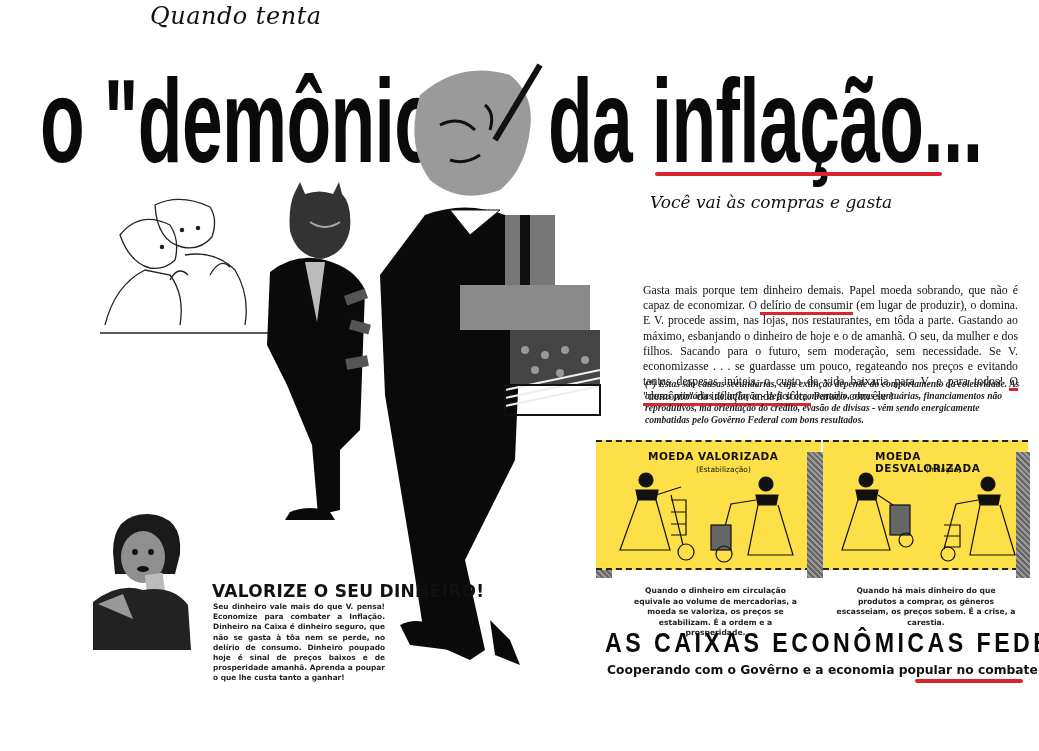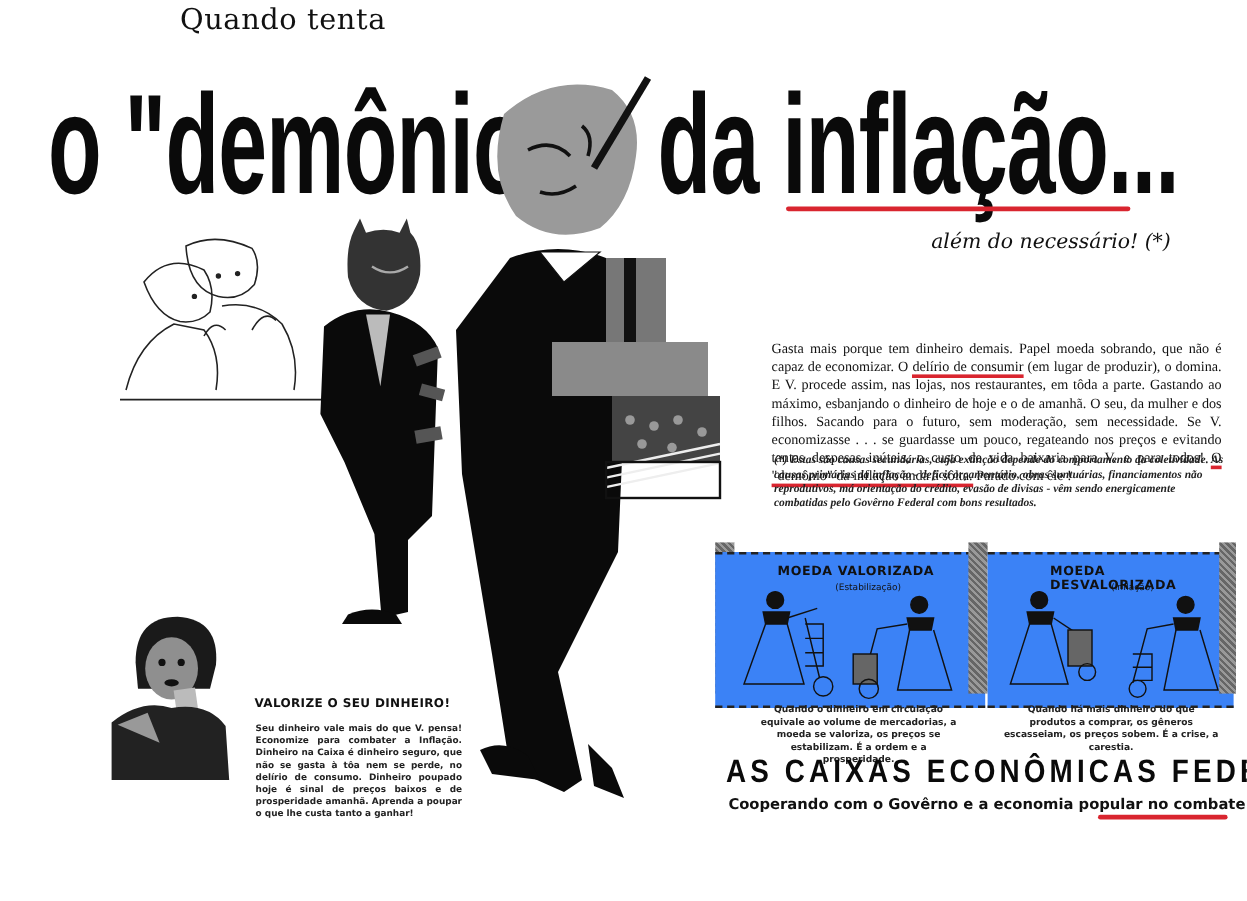--- a/index.html
+++ b/index.html
@@ -1,20 +1,20 @@
 <!DOCTYPE html>
 <html><head>
 <meta charset="utf-8">
 <style>
   html, body { margin:0; padding:0; }
   body { width:1039px; height:751px; background:#ffffff; position:relative; overflow:hidden;
          font-family:"Liberation Sans", sans-serif; color:#111; }
   .abs { position:absolute; }
 
-  .kicker { left:150px; top:2px; font-family:"DejaVu Serif", serif; 
+  .kicker { left:150px; top:2px; font-family:"DejaVu Serif", serif; font-style:italic;
             font-size:24px; color:#111; letter-spacing:0.5px; }
 
   .headline { left:40px; top:62px; font-family:"Liberation Sans", sans-serif; font-weight:bold;
               font-size:118px; line-height:118px; color:#0a0a0a; transform:scaleX(0.62);
               transform-origin:left top; white-space:nowrap; letter-spacing:-1px; }
   .headline-2 { left:548px; top:62px; font-family:"Liberation Sans", sans-serif; font-weight:bold;
               font-size:118px; line-height:118px; color:#0a0a0a; transform:scaleX(0.62);
               transform-origin:left top; white-space:nowrap; letter-spacing:-1px; }
   .hl-mark { left:655px; top:172px; width:287px; height:4px; background:#d9252f; border-radius:2px; }
 
@@ -23,39 +23,39 @@
   .sub .l2 { display:block; padding-left:126px; }
 
   .body-copy { left:643px; top:255px; width:375px; font-family:"Liberation Serif", serif; font-size:11.8px;
                line-height:15.2px; text-align:justify; color:#111;margin-top:28px; }
   .mark { border-bottom:3px solid #d9252f; padding-bottom:0px; }
 
   .footnote { left:645px; top:378px; width:375px; font-family:"Liberation Serif", serif; font-style:italic;
               font-weight:bold; font-size:9.6px; line-height:12px; color:#222; }
 
   
-  .panel { top:460px; height:126px; border-top:2px dashed #222; border-bottom:2px dashed #222;
-           background:#3b82f6; }
+  .panel { top:440px; height:126px; border-top:2px dashed #222; border-bottom:2px dashed #222;
+           background:#fde047; }
   .panel-left { left:596px; width:225px; }
   .panel-right { left:823px; width:205px; }
   .shade { background:repeating-linear-gradient(45deg,#666 0 2px,#999 2px 4px); }
   .shade1 { left:596px; top:452px; width:16px; height:126px; }
   .shade2 { left:807px; top:452px; width:16px; height:126px; }
   .shade3 { left:1016px; top:452px; width:14px; height:126px; }
   .panel-title { font-family:"DejaVu Sans", sans-serif; font-weight:bold; font-size:10.5px; letter-spacing:0.5px; }
   .panel-sub { font-family:"DejaVu Sans", sans-serif; font-size:7.5px; }
   .caption { font-family:"DejaVu Sans", sans-serif; font-weight:bold; font-size:7.6px; line-height:10.5px; color:#222;text-align:center; }
 
   .brand { left:605px; top:628px; font-family:"Liberation Sans", sans-serif; font-weight:bold; font-size:27px;
            letter-spacing:4px; color:#0a0a0a; transform:scaleX(0.86); transform-origin:left top; white-space:nowrap; }
   .tagline { left:607px; top:663px; font-family:"DejaVu Sans", sans-serif; font-weight:bold; font-size:12.3px;
              color:#111; white-space:nowrap; }
   .tag-mark { left:915px; top:679px; width:108px; height:4px; background:#d9252f; border-radius:2px; }
 
-  .box-title { left:212px; top:581px; font-family:"DejaVu Sans", sans-serif; font-weight:bold; font-size:10px;
+  .box-title { left:212px; top:581px; font-family:"DejaVu Sans", sans-serif; font-weight:bold; font-size:17px;
                letter-spacing:0.3px; color:#111; }
   .box-copy { left:213px; top:602px; width:172px; font-family:"DejaVu Sans", sans-serif; font-weight:bold;
               font-size:7.4px; line-height:10.2px; color:#222; text-align:justify; }
 
   svg { position:absolute; overflow:visible; }
 </style>
 </head>
 <body>
 
 <div class="abs kicker">Quando tenta</div>
@@ -112,21 +112,21 @@
       <line x1="115" y1="325" x2="210" y2="305"></line>
       <line x1="115" y1="333" x2="210" y2="313"></line>
       <line x1="115" y1="341" x2="210" y2="321"></line>
     </g>
   <rect x="115" y="320" width="95" height="30" fill="none" stroke="#111" stroke-width="2"></rect>
   <path d="M10 560 q20 -10 40 5 l10 20 l-40 -5z" fill="#0a0a0a"></path>
   <path d="M100 555 l20 20 l10 25 l-25 -10z" fill="#0a0a0a"></path>
 </svg>
 
 <div class="abs sub">
-  <span class="l2">além do necessário! (*)</span>
+  <span>Você vai às compras e gasta</span>
 </div>
 
 <div class="abs body-copy"><span>Gasta mais porque tem dinheiro demais. Papel moeda sobrando, que não é capaz de economizar. O </span><span class="mark">delírio de consumir</span><span> (em lugar de produzir), o domina. E V. procede assim, nas lojas, nos restaurantes, em tôda a parte. Gastando ao máximo, esbanjando o dinheiro de hoje e o de amanhã. O seu, da mulher e dos filhos. Sacando para o futuro, sem moderação, sem necessidade. Se V. economizasse . . . se guardasse um pouco, regateando nos preços e evitando tantas despesas inúteis, o custo de vida baixaria para V. e para todos! </span><span class="mark">O "demônio" da inflação anda à sôlta.</span><span> Parado com êle !</span></div>
 
 <div class="abs footnote">(*) Estas são causas secundárias, cuja extinção depende do comportamento da coletividade. As causas primárias da inflação - deficit orçamentário, obras suntuárias, financiamentos não reprodutivos, má orientação do crédito, evasão de divisas - vêm sendo energicamente combatidas pelo Govêrno Federal com bons resultados.</div>
 
 <div class="abs shade shade1"></div>
 <div class="abs panel panel-left">
   <div class="abs panel-title" style="left:52px;top:8px;">MOEDA VALORIZADA</div>
   <div class="abs panel-sub" style="left:100px;top:23px;">(Estabilização)</div>

